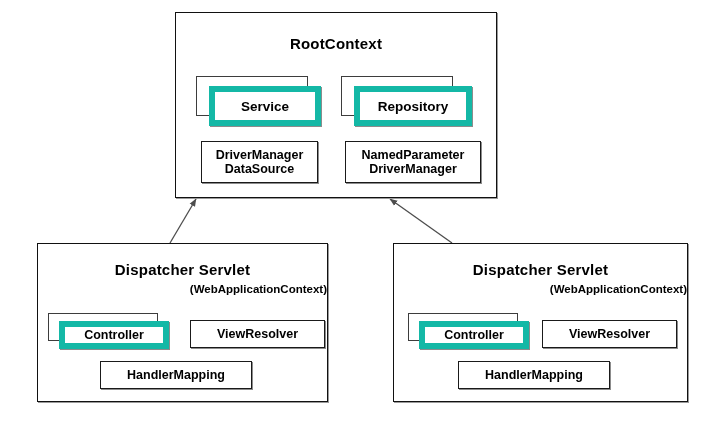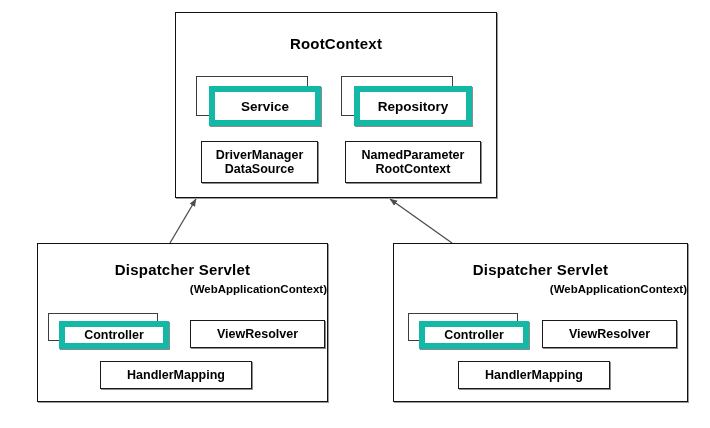--- a/index.html
+++ b/index.html
@@ -149,21 +149,21 @@
       </div>
     </div>
 
     <div class="comp bold" style="left:25px; top:128px; width:117px; height:42px; font-size:12.5px;">
       <span class="lbl">DriverManager
 DataSource</span>
     </div>
 
     <div class="comp bold" style="left:169px; top:128px; width:136px; height:42px; font-size:12.5px;">
       <span class="lbl">NamedParameter
-RootContext</span>
+DriverManager</span>
     </div>
   </div>
 
   <div class="box container-box" style="left:37px; top:243px; width:291px; height:159px;">
 
     <div class="ctx-title big" style="top:17px;">Dispatcher Servlet</div>
     <div class="ctx-subtitle" style="top:39px;">(WebApplicationContext)</div>
 
     <div class="stack" style="left:10px; top:69px; width:125px; height:40px;">
       <div class="back" style="left:0px; top:0px; width:110px; height:28px;"></div>

